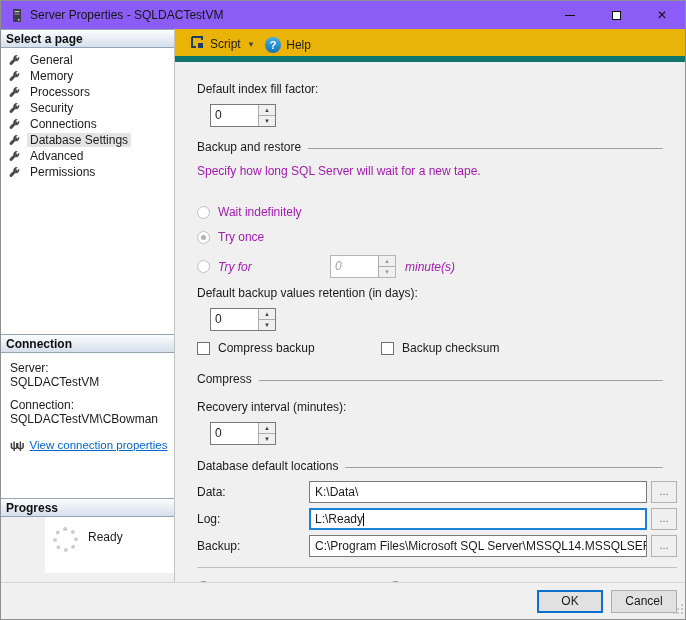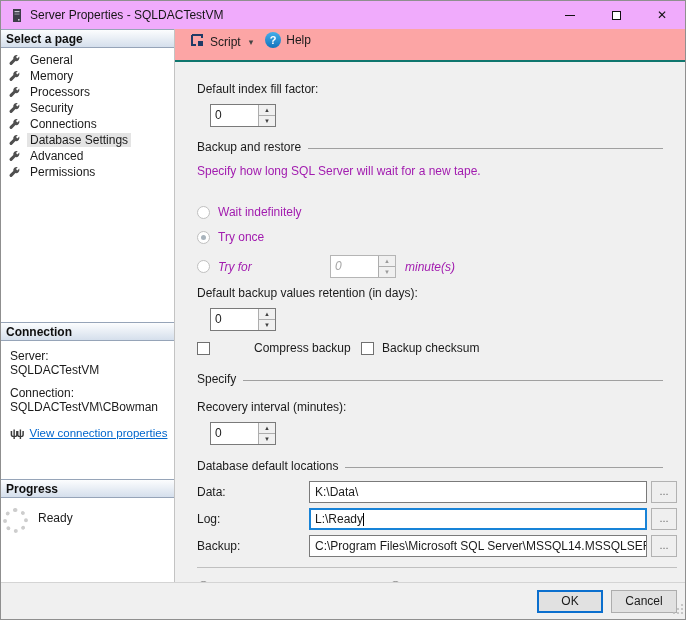--- a/index.html
+++ b/index.html
@@ -3,21 +3,21 @@
 <meta charset="utf-8">
 <style>
   * { margin:0; padding:0; box-sizing:border-box; }
   html,body { background:#cfcfcf; }
   body { font-family:"Liberation Sans", sans-serif; font-size:12px; color:#1b1b1b; }
 
   .window { position:relative; width:686px; height:620px; background:#f0f0f0;
             border:1px solid #8f8f8f; display:flex; flex-direction:column; overflow:hidden; }
 
   
-  .titlebar { height:28px; background:#f0abfc; display:flex; align-items:center; flex:none; }
+  .titlebar { height:28px; background:#8b5cf6; display:flex; align-items:center; flex:none; }
   .app-icon { margin:0 6px 0 9px; display:inline-flex; }
   .title-text { font-size:12px; color:#161616; }
   .win-controls { margin-left:auto; display:flex; height:100%; }
   .wc-btn { width:46px; height:100%; display:flex; align-items:center; justify-content:center; cursor:default; }
   .min-glyph { display:inline-block; width:10px; border-top:1px solid #111; }
   .max-glyph { display:inline-block; width:9px; height:9px; border:1px solid #111; background:#fff; }
   .close-glyph { font-size:12px; color:#111; line-height:1; }
 
   
   .dlg-body { flex:1; display:flex; min-height:0; }
@@ -35,29 +35,29 @@
   .wrench { display:inline-flex; width:14px; margin-right:5px; flex:none; }
   .page-label { padding:0 3px; line-height:14px; white-space:nowrap; }
   .page-item.selected .page-label { background:#e4e4e4; }
   .conn-panel { height:164px; display:flex; flex-direction:column; }
   .conn-panel .panel-body { flex:1; padding:8px 6px 0 9px; line-height:14px; }
   .conn-block { margin-bottom:9px; }
   .conn-link-row { display:flex; align-items:center; margin-top:12px; }
   .conn-props-icon { font-size:11px; font-weight:bold; color:#3a3a3a; letter-spacing:-2px; margin-right:7px; }
   .conn-link { color:#0066cc; text-decoration:underline; font-size:11.5px; cursor:pointer; white-space:nowrap; }
   .progress-panel { flex:1; display:flex; flex-direction:column; }
-  .progress-panel .panel-body { height:84px; padding:8px 6px 0 2px; display:flex; }
+  .progress-panel .panel-body { height:56px; padding:8px 6px 0 8px; display:flex;margin-left:44px; }
   .spinner-ring { width:25px; height:25px; border:4px dotted #cdcdcd; border-radius:50%; flex:none; margin:2px 10px 0 0; }
   .progress-text { margin-top:5px; }
   .sidebar-filler { flex:1; background:#f0f0f0; }
 
   
   .main { flex:1; display:flex; flex-direction:column; min-width:0; }
-  .toolbar { height:33px; flex:none; background:#fca5a5; border-bottom:2px solid #0f766e;
-             display:flex; align-items:flex-start; padding-left:8px; }
+  .toolbar { height:33px; flex:none; background:#eab308; border-bottom:6px solid #0f766e;
+             display:flex; align-items:flex-end; padding-left:8px; }
   .tb-btn { display:flex; align-items:center; gap:5px; padding:3px 6px; cursor:default; }
   .dd-arrow { font-size:9px; color:#444; margin-left:3px; }
   .help-circle { width:16px; height:16px; border-radius:50%; background:linear-gradient(#45aeea,#1173bc);
                  color:#fff; font-weight:bold; font-size:11px; display:flex; align-items:center;
                  justify-content:center; line-height:1; }
 
   .content { flex:1; background:#f0f0f0; padding:20px 22px 0 22px; position:relative; min-height:0; }
   .lbl { margin-bottom:8px; }
   .dis { color:#a21caf; }
 
@@ -302,32 +302,32 @@
         <div class="lbl">Default backup values retention (in days):</div>
         <div class="spin">
           <span class="spin-val">0</span>
           <span class="spin-btns">
             <span class="spin-up">▲</span>
             <span class="spin-down">▼</span>
           </span>
         </div>
 
         <div style="display:flex; margin-top:10px;">
-          <div class="check-row" style="width:164px;gap:36px;">
+          <div class="check-row" style="width:184px;">
             <span class="checkbox"></span>
             <span>Compress backup</span>
           </div>
           <div class="check-row">
             <span class="checkbox"></span>
             <span>Backup checksum</span>
           </div>
         </div>
 
         <div class="group" style="margin-top:17px;">
-          <span>Specify</span>
+          <span>Compress</span>
           <span class="group-line"></span>
         </div>
 
         <div class="lbl" style="margin-top:14px;">Recovery interval (minutes):</div>
         <div class="spin">
           <span class="spin-val">0</span>
           <span class="spin-btns">
             <span class="spin-up">▲</span>
             <span class="spin-down">▼</span>
           </span>

